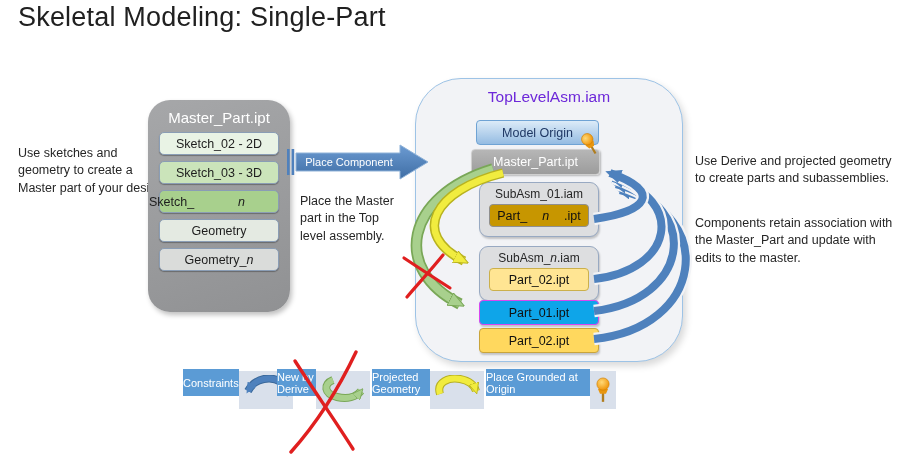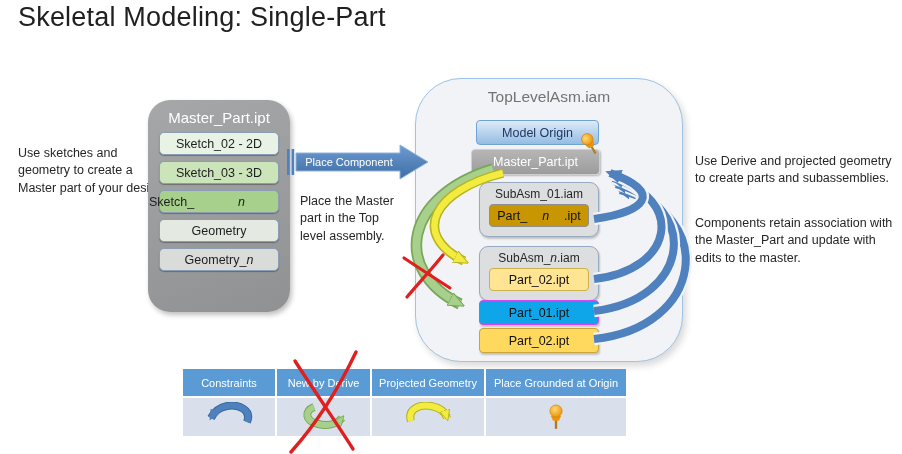--- a/index.html
+++ b/index.html
@@ -22,21 +22,21 @@
          display:flex;align-items:center;justify-content:center;font-size:12.5px;color:#1d1d1d;
          box-shadow:0 1px 1px rgba(0,0,0,.3);}
   .f0,.f1{background:#e9f3e5;} .f2{background:#cbe4ba;align-items:center;} .f3{background:#a8d08d;gap:44px;}
   .f4{background:#e4eae2;} .f5{background:#dadcda;}
 
   
   .place-arrow{position:absolute;left:287px;top:142px;width:143px;height:40px;z-index:8;}
   
   .asm-box{position:absolute;left:415px;top:78px;width:266px;height:282px;background:#f2f3f6;
            border:1.6px solid #9dc3e6;border-radius:46px;box-shadow:3px 4px 7px rgba(0,0,0,.15);}
-  .asm-title{font-size:15.5px;color:#737373;text-align:center;margin-top:9px;}
+  .asm-title{font-size:15.5px;color:#6d28d9;text-align:center;margin-top:9px;}
   .model-origin{position:absolute;left:60px;top:41px;width:121px;height:23px;
         background:linear-gradient(#dcebf8,#95bce2);border:1px solid #6fa3d4;border-radius:4px;
         display:flex;align-items:center;justify-content:center;font-size:12.5px;color:#1f3864;}
   .master-ref{position:absolute;left:55px;top:70px;width:127px;height:24px;
         background:linear-gradient(#b6b6b6,#9c9c9c);border:1px solid #cfcfcf;border-radius:4px;
         display:flex;align-items:center;justify-content:center;font-size:12.5px;color:#ffffff;
         box-shadow:1px 1px 2px rgba(0,0,0,.25);}
   .sub-box{position:absolute;width:118px;height:53px;background:#dddee0;border:1px solid #98a9c2;
         border-radius:9px;text-align:center;box-shadow:1px 2px 2px rgba(0,0,0,.2);}
   .sub-title{font-size:12px;color:#262626;margin-top:4px;}
@@ -45,27 +45,27 @@
   .gold{background:#c79600;border:1px solid #8f8f8f;gap:15px;}
   .lyellow{background:#ffe593;border:1px solid #cbb04c;}
   .part-row{position:absolute;width:118px;height:23px;border-radius:4px;display:flex;
         align-items:center;justify-content:center;font-size:12.5px;color:#101010;
         box-shadow:1px 2px 2px rgba(0,0,0,.2);}
   .salmon{background:#0ea5e9;border:1px solid #d946ef;}
   .yellow{background:#ffd85e;border:1px solid #c9a43b;}
 
   
   .legend{position:absolute;left:183px;top:369px;display:flex;}
-  .lcol{display:flex;flex-direction:column;margin-right:2px;}
+  .lcol{display:flex;flex-direction:row;margin-right:2px;}
   .lcol:last-child{margin-right:0;}
   .lhead{height:27px;background:#5b9bd5;color:#fff;font-size:11px;display:flex;
          align-items:center;justify-content:center;}
   .lbody{height:38px;margin-top:2px;background:#d9e0eb;display:flex;
          align-items:center;justify-content:center;}
-  .w0{width:92px;} .w1{width:93px;} .w2{width:112px;} .w3{width:140px;}
+  .w0{width:92px;} .w1{width:93px;} .w2{width:112px;} .w3{width:130px;}
 
   .overlay{position:absolute;left:0;top:0;width:902px;height:454px;pointer-events:none;z-index:40;}
   .pin-master{position:absolute;left:578px;top:131px;width:24px;height:26px;
               transform:rotate(-30deg);z-index:60;}
   i{font-style:italic;}
 </style>
 </head>
 <body>
 
 <div class="stage">

